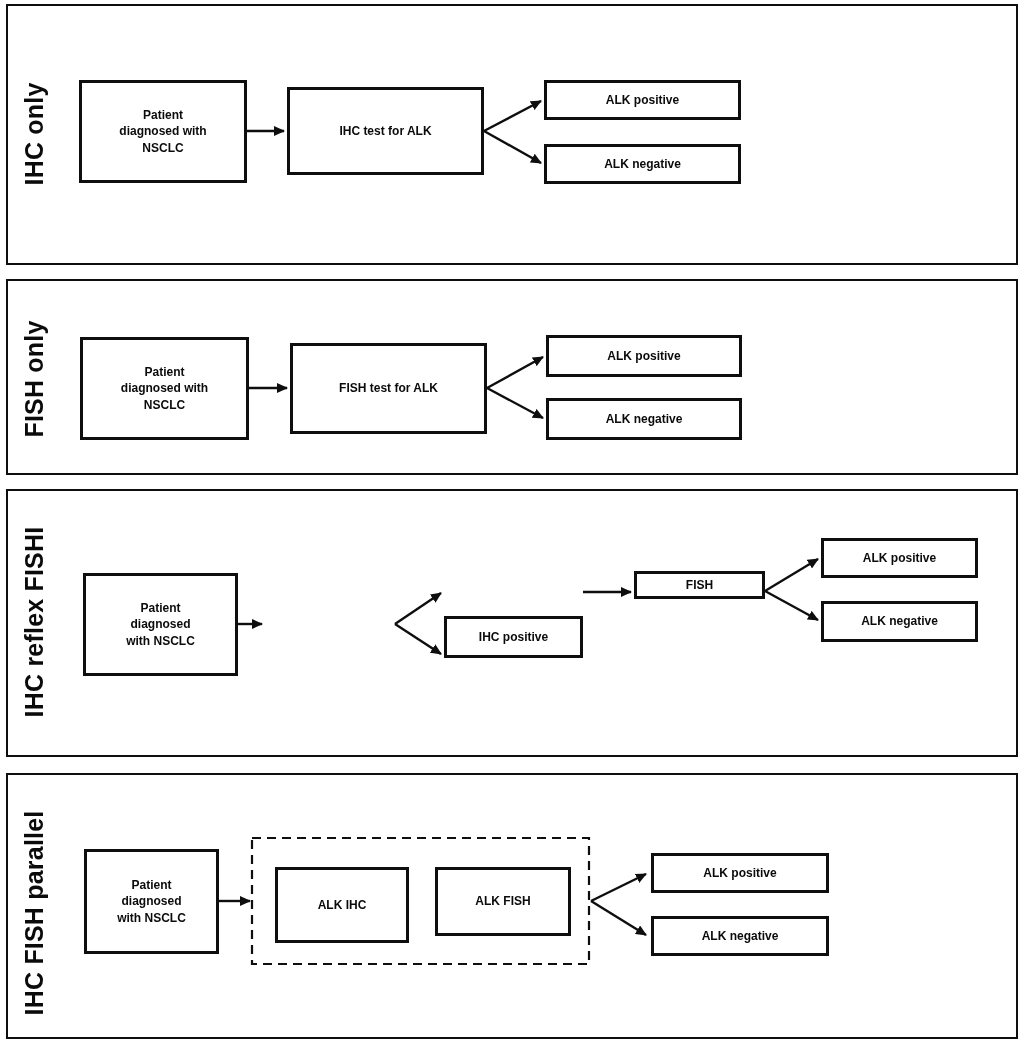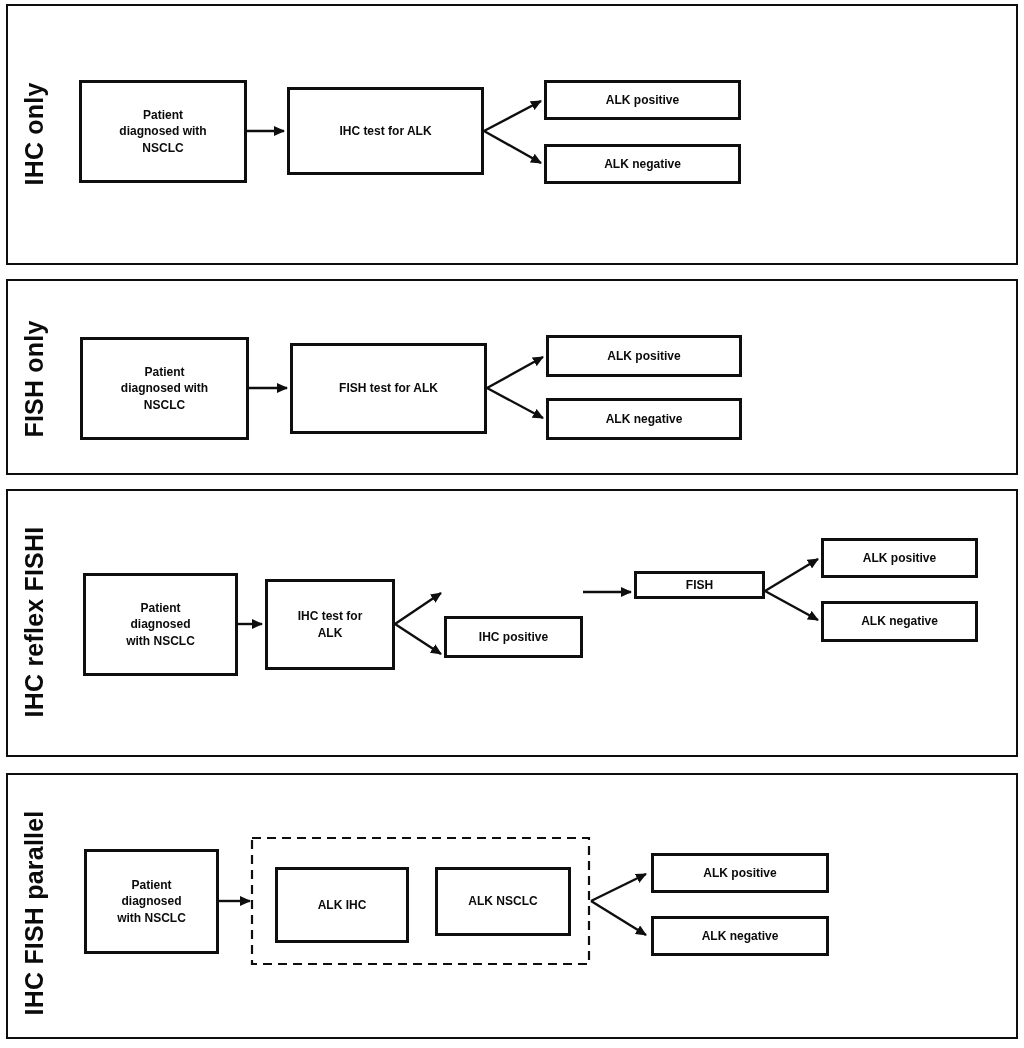--- a/index.html
+++ b/index.html
@@ -112,22 +112,20 @@
       <line x1="387" y1="133" x2="433" y2="102" marker-end="url(#ah3)"></line>
       <line x1="387" y1="133" x2="433" y2="163" marker-end="url(#ah3)"></line>
       <line x1="575" y1="101" x2="623" y2="101" marker-end="url(#ah3)"></line>
       <line x1="757" y1="100" x2="810" y2="68" marker-end="url(#ah3)"></line>
       <line x1="757" y1="100" x2="810" y2="129" marker-end="url(#ah3)"></line>
     </svg>
     <div class="panel-label" style="left:26px; top:131px;">IHC reflex FISHI</div>
     <div class="node" style="left:75px;  top:82px;  width:155px; height:103px;">Patient
 diagnosed
 with NSCLC</div>
-    <div class="node" style="left:257px; top:88px;  width:130px; height:91px;">IHC test for
-ALK</div>
     <div class="node" style="left:436px; top:80px;  width:139px; height:42px;margin-top:45px;">IHC positive</div>
     <div class="node" style="left:626px; top:80px;  width:131px; height:28px;">FISH</div>
     <div class="node" style="left:813px; top:47px;  width:157px; height:40px;">ALK positive</div>
     <div class="node" style="left:813px; top:110px; width:157px; height:41px;">ALK negative</div>
   </div>
 
   <div class="panel" style="top:773px; height:266px;">
     <svg class="edges" width="1012" height="266">
       <defs>
         <marker id="ah4" markerWidth="11" markerHeight="10" refX="10" refY="5" orient="auto" markerUnits="userSpaceOnUse">
@@ -137,18 +135,18 @@
       <rect class="dashed-rect" x="244" y="63" width="337" height="126"></rect>
       <line x1="211" y1="126" x2="242" y2="126" marker-end="url(#ah4)"></line>
       <line x1="583" y1="126" x2="638" y2="99" marker-end="url(#ah4)"></line>
       <line x1="583" y1="126" x2="638" y2="160" marker-end="url(#ah4)"></line>
     </svg>
     <div class="panel-label" style="left:26px; top:138px;">IHC FISH parallel</div>
     <div class="node" style="left:76px;  top:74px;  width:135px; height:105px;">Patient
 diagnosed
 with NSCLC</div>
     <div class="node" style="left:267px; top:92px;  width:134px; height:76px;">ALK IHC</div>
-    <div class="node" style="left:427px; top:92px;  width:136px; height:69px;">ALK NSCLC</div>
+    <div class="node" style="left:427px; top:92px;  width:136px; height:69px;">ALK FISH</div>
     <div class="node" style="left:643px; top:78px;  width:178px; height:40px;">ALK positive</div>
     <div class="node" style="left:643px; top:141px; width:178px; height:40px;">ALK negative</div>
   </div>
 
 </div>
 
 </body></html>

